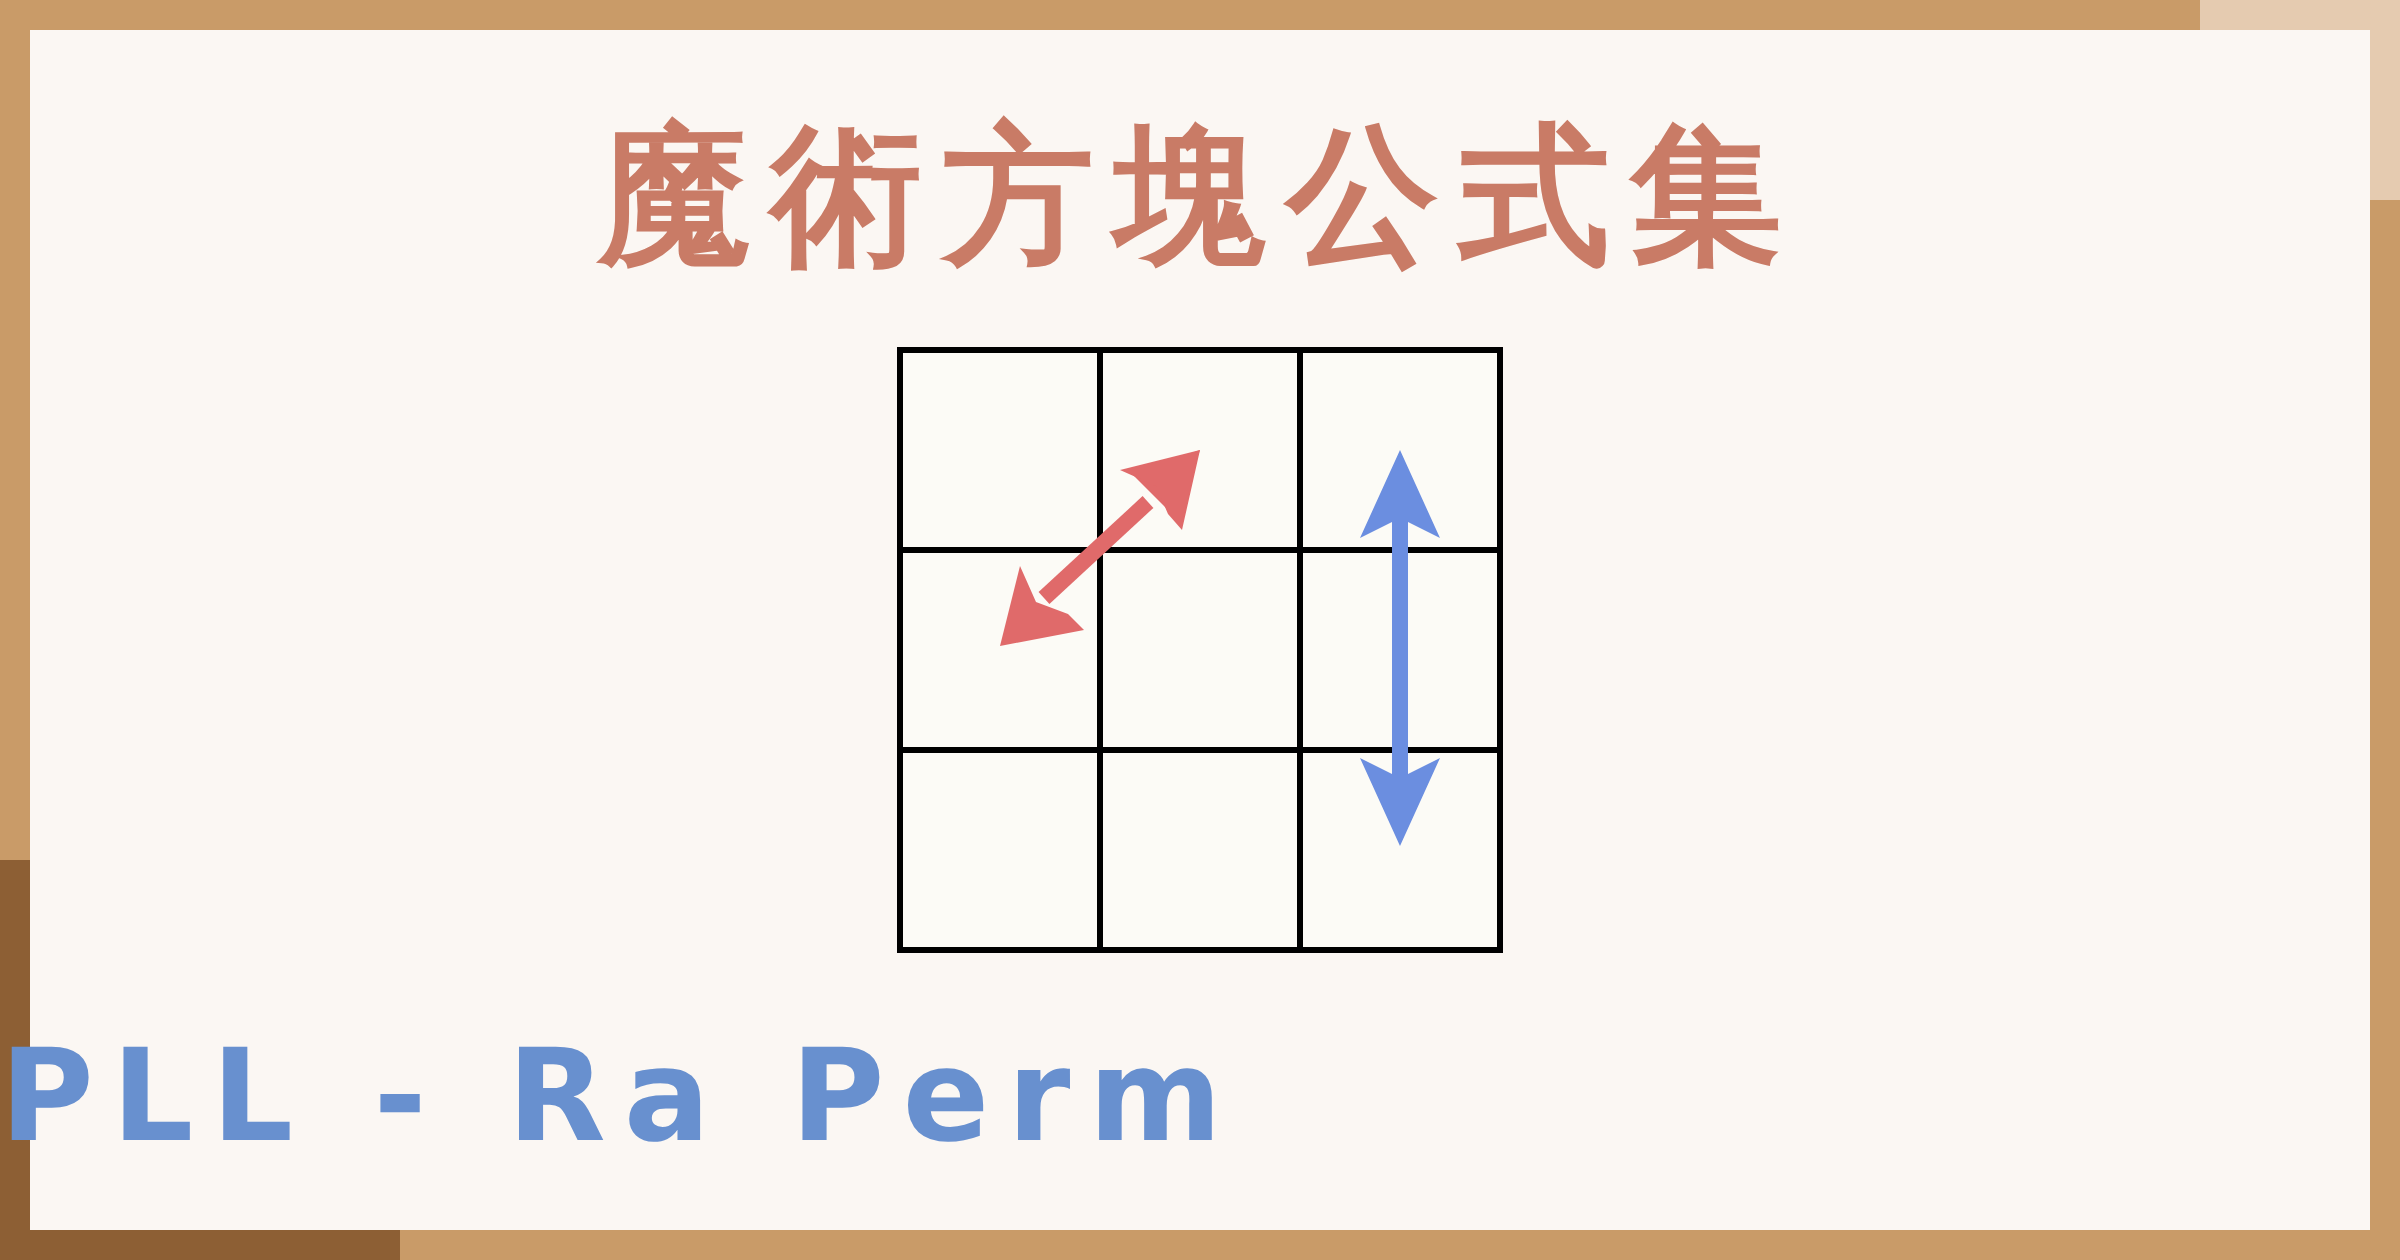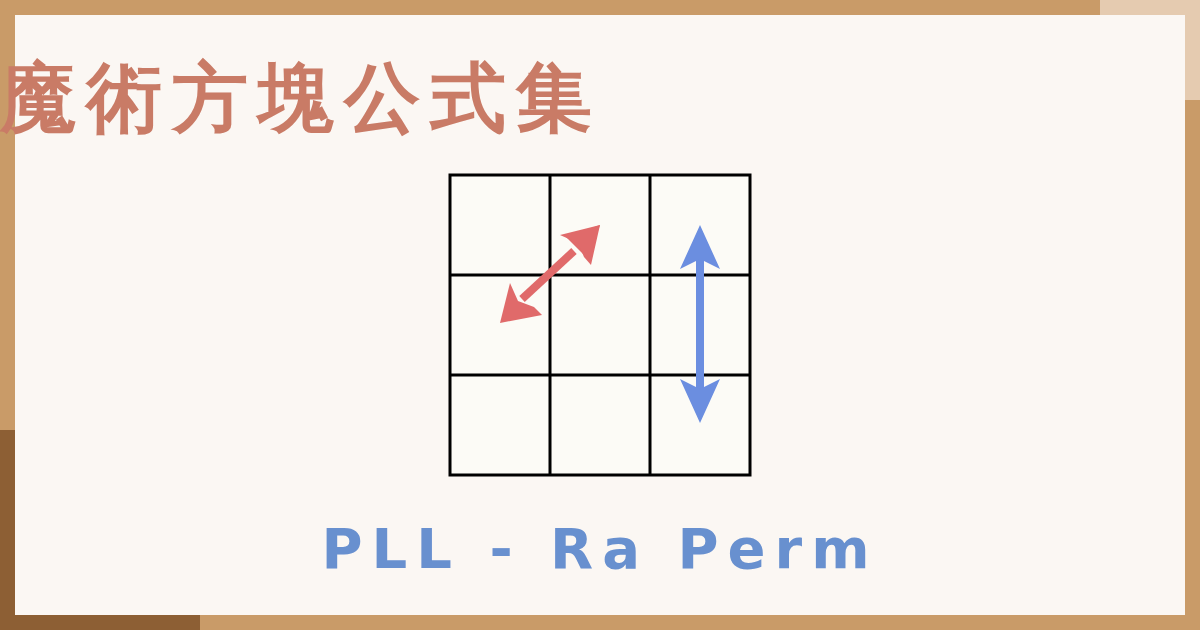--- a/index.html
+++ b/index.html
@@ -3,27 +3,27 @@
   <meta charset="utf-8">
   <style>
     * { margin: 0; padding: 0; box-sizing: border-box; }
     html, body { width: 1200px; height: 630px; overflow: hidden; }
     body { position: relative; background: #c99b68; font-family: "DejaVu Sans", sans-serif; }
     .accent-light { position: absolute; left: 1100px; top: 0; width: 100px; height: 100px; background: #e5cbb0; }
     .accent-dark-left { position: absolute; left: 0; top: 430px; width: 15px; height: 200px; background: #8d5f34; }
     .accent-dark-bottom { position: absolute; left: 0; top: 615px; width: 200px; height: 15px; background: #8d5f34; }
     .card { position: absolute; left: 15px; top: 15px; width: 1170px; height: 600px; background: #fbf7f3; }
     .title {
-      position: absolute; left: 0; top: 48px; width: 1200px; 
+      position: absolute; left: 0; top: 48px; width: 1200px; text-align: center;
       font-size: 76px; font-weight: bold; letter-spacing: 10px; color: #c97b66;
       line-height: 100px;
     }
     .subtitle {
-      position: absolute; left: 0; top: 504px; width: 1200px; text-align: center;
-      font-family: "DejaVu Sans", sans-serif; font-size: 56px; font-weight: bold;
+      position: absolute; left: 0; top: 504px; width: 1200px; 
+      font-family: "DejaVu Sans", sans-serif; font-size: 64px; font-weight: bold;
       letter-spacing: 9px; color: #6890cf; line-height: 90px;
     }
     .diagram { position: absolute; left: 448px; top: 173px; width: 304px; height: 304px; }
     .diagram svg { display: block; }
   </style>
 </head>
 <body>
 
 <div class="accent-light"></div>
 <div class="accent-dark-left"></div>

